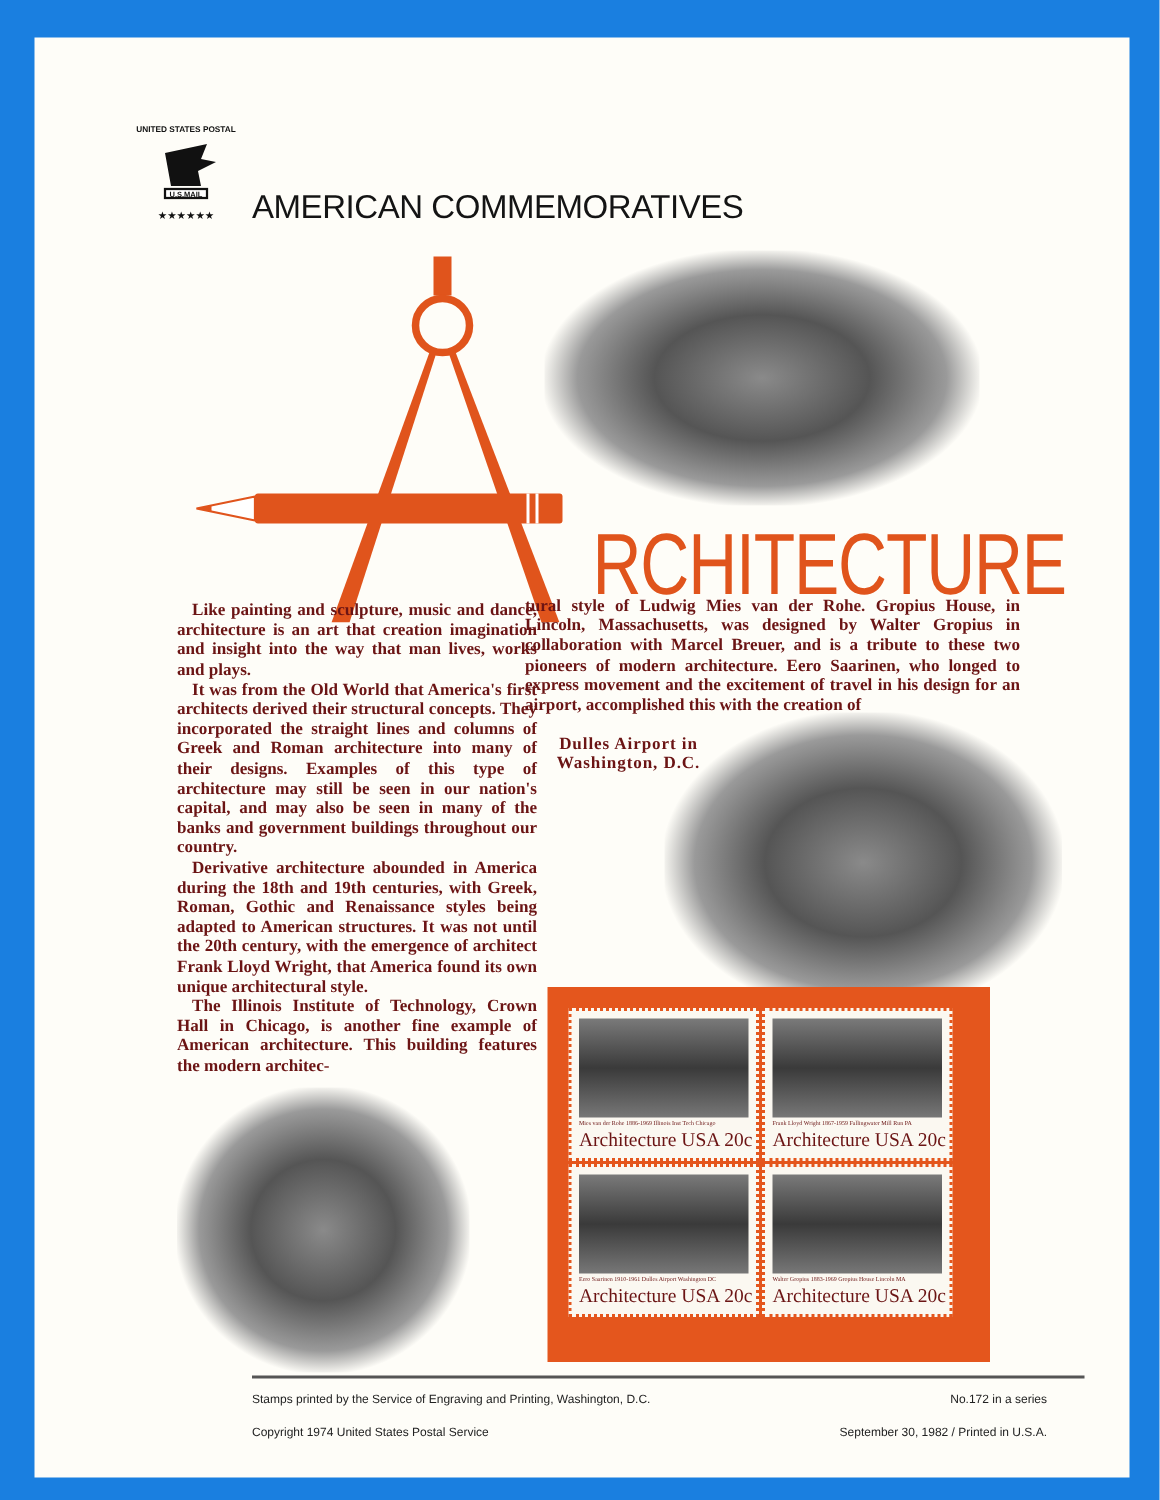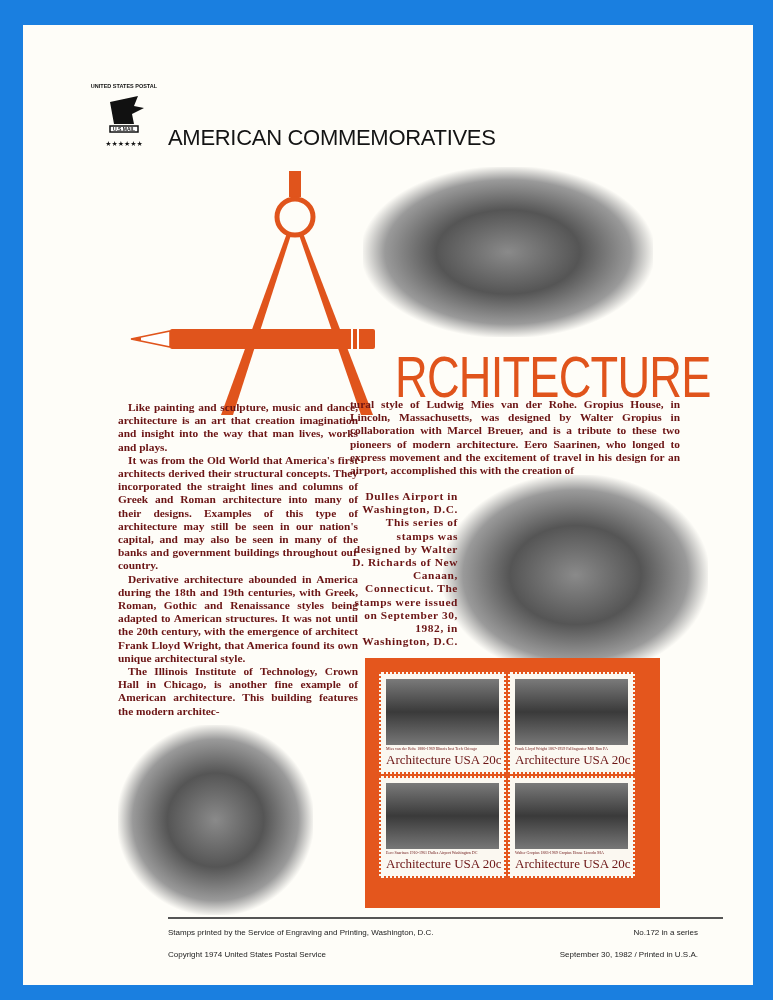--- a/index.html
+++ b/index.html
@@ -10,21 +10,21 @@
   .title{left:145px;top:100px;font-size:22px;color:#141414;letter-spacing:-0.3px;font-family:"Liberation Sans",sans-serif;white-space:nowrap;}
   .compass{left:92px;top:140px;width:270px;height:250px;}
   .big-title{left:372px;top:323px;font-size:58px;line-height:58px;color:#e0541c;font-family:"Liberation Sans Narrow","Liberation Sans",sans-serif;font-weight:normal;letter-spacing:-1px;transform:scaleX(0.78);transform-origin:left top;white-space:nowrap;}
   .engr{background:radial-gradient(ellipse at center,#8a8a8a 0%,#555 35%,#9a9a9a 60%,rgba(255,255,255,0) 72%);}
   .img-capitol{left:340px;top:142px;width:290px;height:170px;}
   .img-falling{left:420px;top:450px;width:265px;height:200px;}
   .img-city{left:95px;top:700px;width:195px;height:190px;}
   .body-text{font-family:"Liberation Serif",serif;font-weight:bold;color:#6b1414;font-size:11.4px;line-height:13.2px;text-align:justify;}
   .col1{left:95px;top:376px;width:240px;}
   .col2{left:327px;top:373px;width:330px;}
-  .col2b{left:327px;top:465px;width:108px;letter-spacing:0.6px;text-align:right;}
+  .col2b{left:342px;top:465px;width:108px;letter-spacing:0.6px;text-align:center;}
   .body-text p{margin:0;text-indent:10px;}
   .stamp-sheet{left:342px;top:633px;width:295px;height:250px;background:#e4561d;}
   .stamp{position:absolute;width:127px;height:102px;background:#fbf8f1;border:2px dotted #e4561d;box-sizing:border-box;}
   .stamp .pic{position:absolute;left:5px;top:5px;right:5px;height:66px;background:linear-gradient(180deg,#7a7a7a,#3a3a3a 50%,#777);}
   .stamp .cap{position:absolute;left:5px;top:72px;font-size:4px;color:#6b1414;font-family:"Liberation Serif",serif;white-space:nowrap;}
   .stamp .lbl{position:absolute;left:5px;top:78px;font-size:13px;color:#6b1414;font-family:"Liberation Serif",serif;white-space:nowrap;}
   .rule{left:145px;top:892px;width:555px;height:2px;background:#555;}
   .foot{font-size:8px;color:#222;white-space:nowrap;}
   .f1{left:145px;top:903px;} .f2{left:145px;top:925px;}
   .f3{right:55px;top:903px;} .f4{right:55px;top:925px;}
@@ -68,21 +68,20 @@
     <p>It was from the Old World that America's first architects derived their structural concepts. They incorporated the straight lines and columns of Greek and Roman architecture into many of their designs. Examples of this type of architecture may still be seen in our nation's capital, and may also be seen in many of the banks and government buildings throughout our country.</p>
     <p>Derivative architecture abounded in America during the 18th and 19th centuries, with Greek, Roman, Gothic and Renaissance styles being adapted to American structures. It was not until the 20th century, with the emergence of architect Frank Lloyd Wright, that America found its own unique architectural style.</p>
     <p>The Illinois Institute of Technology, Crown Hall in Chicago, is another fine example of American architecture. This building features the modern architec-</p>
   </div>
 
   <div class="abs body-text col2">
     <p style="text-indent:0">tural style of Ludwig Mies van der Rohe. Gropius House, in Lincoln, Massachusetts, was designed by Walter Gropius in collaboration with Marcel Breuer, and is a tribute to these two pioneers of modern architecture. Eero Saarinen, who longed to express movement and the excitement of travel in his design for an airport, accomplished this with the creation of</p>
   </div>
   <div class="abs body-text col2b">
     <p style="text-indent:0">Dulles Airport in Washington, D.C.</p>
-    <p>This series of stamps was designed by Walter D. Richards of New Canaan, Connecticut. The stamps were issued on September 30, 1982, in Washington, D.C.</p>
   </div>
 
   <div class="abs stamp-sheet">
     <div class="stamp" style="left:14px;top:14px;">
       <div class="pic"></div>
       <div class="cap">Mies van der Rohe  1886-1969  Illinois Inst Tech  Chicago</div>
       <div class="lbl">Architecture USA 20c</div>
     </div>
     <div class="stamp" style="left:143px;top:14px;">
       <div class="pic"></div>

